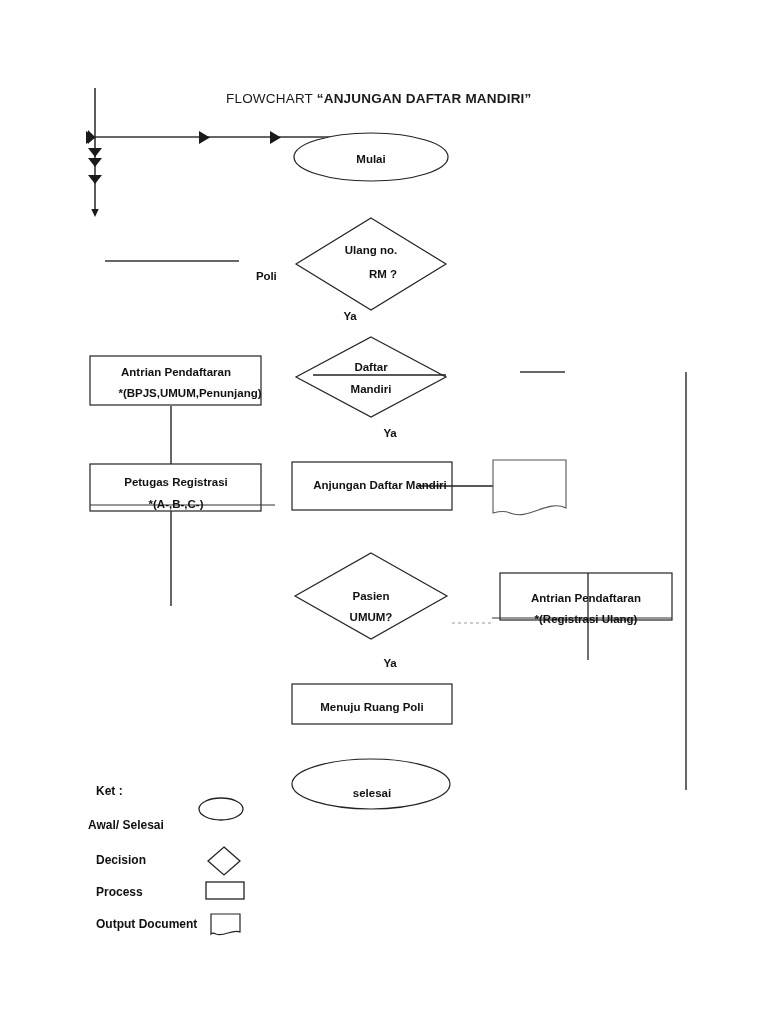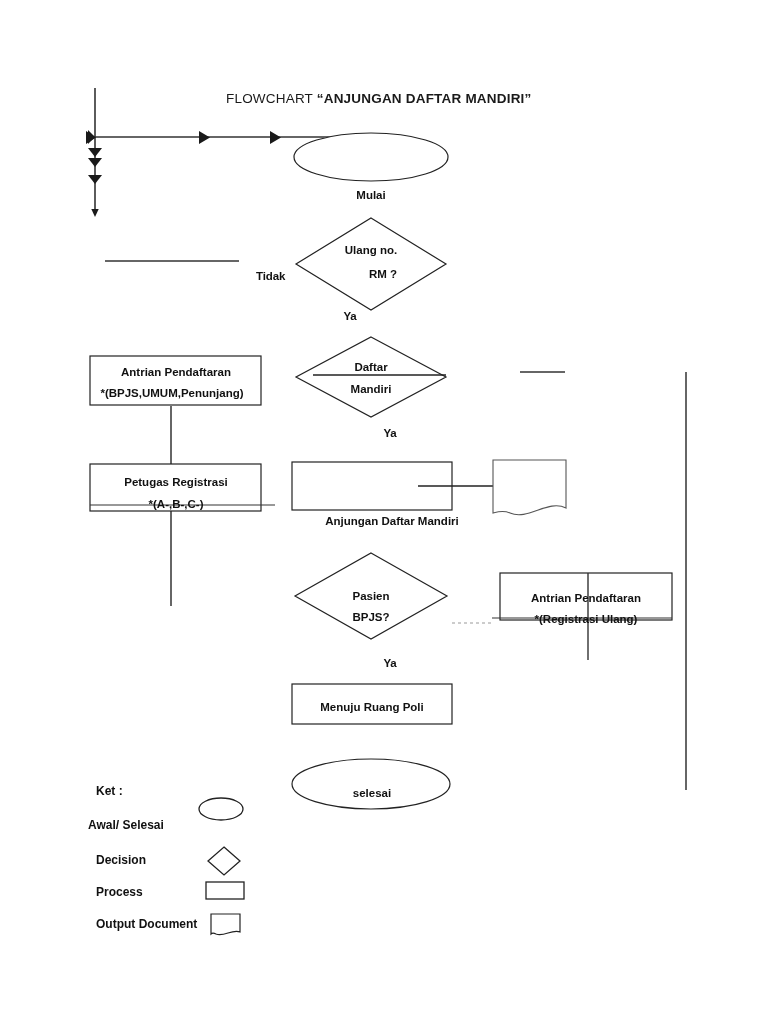--- a/index.html
+++ b/index.html
@@ -139,43 +139,43 @@
     <ellipse cx="221" cy="809" rx="22" ry="11" fill="#ffffff" stroke="#222222" stroke-width="1.3"></ellipse>
     <polygon points="224,847 240,861 224,875 208,861" fill="#ffffff" stroke="#222222" stroke-width="1.3"></polygon>
     <rect x="206" y="882" width="38" height="17" fill="#ffffff" stroke="#222222" stroke-width="1.3"></rect>
     <path d="M211,914 L240,914 L240,932 C232,929 224,937 216,934 C214,933 212,933 211,934 Z" fill="#ffffff" stroke="#222222" stroke-width="1.2"></path>
   </svg>
 
   <div class="title">
     <span class="plain">FLOWCHART </span><span class="strong">“ANJUNGAN DAFTAR MANDIRI”</span>
   </div>
 
-  <div class="shape-text" style="left:371px; top:149px;margin-top:36px;">Mulai</div>
+  <div class="shape-text" style="left:371px; top:149px;">Mulai</div>
 
   <div class="shape-text" style="left:371px; top:240px;">Ulang no.</div>
   <div class="shape-text" style="left:371px; top:264px;padding-left:24px;">RM ?</div>
 
-  <div class="lbl" style="left:256px; top:270px;">Tidak</div>
+  <div class="lbl" style="left:256px; top:270px;">Poli</div>
   <div class="lbl center" style="left:350px; top:310px;">Ya</div>
 
   <div class="shape-text" style="left:371px; top:357px;">Daftar</div>
   <div class="shape-text" style="left:371px; top:379px;">Mandiri</div>
 
   <div class="lbl center" style="left:390px; top:427px;">Ya</div>
 
   <div class="shape-text" style="left:176px; top:362px;">Antrian Pendaftaran</div>
-  <div class="shape-text" style="left:172px; top:383px;">*(BPJS,UMUM,Penunjang)</div>
+  <div class="shape-text" style="left:190px; top:383px;">*(BPJS,UMUM,Penunjang)</div>
 
   <div class="shape-text" style="left:176px; top:472px;">Petugas Registrasi</div>
   <div class="shape-text" style="left:176px; top:494px;">*(A-,B-,C-)</div>
 
-  <div class="shape-text" style="left:392px; top:475px;margin-top:36px;">Anjungan Daftar Mandiri</div>
+  <div class="shape-text" style="left:380px; top:475px;">Anjungan Daftar Mandiri</div>
 
   <div class="shape-text" style="left:371px; top:586px;">Pasien</div>
-  <div class="shape-text" style="left:371px; top:607px;">BPJS?</div>
+  <div class="shape-text" style="left:371px; top:607px;">UMUM?</div>
 
   <div class="lbl center" style="left:390px; top:657px;">Ya</div>
 
   <div class="shape-text" style="left:586px; top:588px;">Antrian Pendaftaran</div>
   <div class="shape-text" style="left:586px; top:609px;">*(Registrasi Ulang)</div>
 
   <div class="shape-text" style="left:372px; top:697px;">Menuju Ruang Poli</div>
 
   <div class="shape-text" style="left:372px; top:783px;">selesai</div>
 

